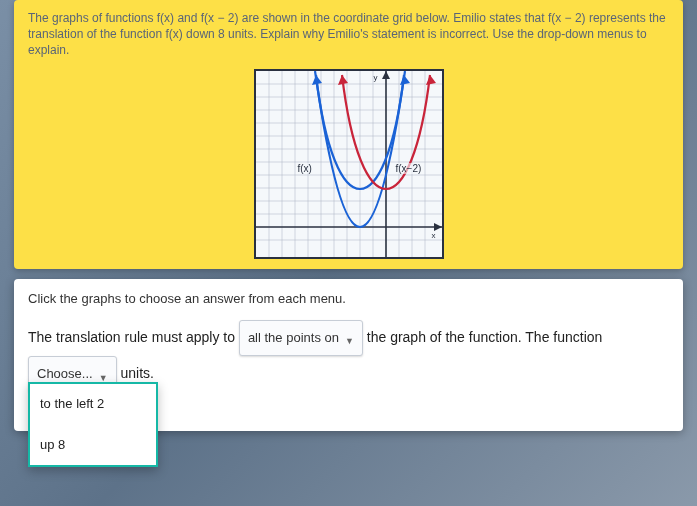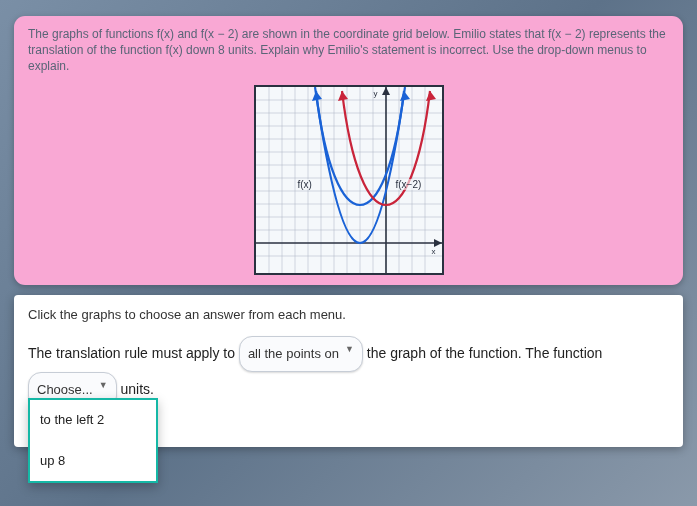--- a/index.html
+++ b/index.html
@@ -1,31 +1,31 @@
 <!DOCTYPE html>
 <html><head>
 <meta charset="utf-8">
 <style>
   * { box-sizing: border-box; margin: 0; padding: 0; }
   html, body { width: 697px; height: 506px; overflow: hidden; font-family: Arial, Helvetica, sans-serif; }
   body { background: linear-gradient(135deg, #7a8fa6 0%, #5d7289 50%, #8a99aa 100%); }
-  .card { background: #f9a8d4; margin: 16px 14px 0 14px; border-radius: 11px; box-shadow: 0 2px 6px rgba(0,0,0,0.25); overflow: hidden; }
+  .card { background: #fde047; margin: 0 14px 0 14px; border-radius: 4px; box-shadow: 0 2px 6px rgba(0,0,0,0.25); overflow: hidden; }
   .question-text { padding: 10px 14px 6px 14px; font-size: 12px; color: #5a6577; line-height: 1.35; }
   .graph-wrap { display:flex; justify-content:center; padding: 4px 0 10px 0; }
   .graph-box { position: relative; width: 190px; height: 190px; border: 2px solid #2a3140; background: #f5f8fb; }
   .grid line { stroke:#a8b2c0; stroke-width:0.5; }
   .axis line { stroke:#2a3140; stroke-width:1.6; }
   .curve-blue { stroke:#1a62d6; stroke-width:2.2; fill:none; }
   .curve-red  { stroke:#c9243a; stroke-width:2.2; fill:none; }
   .fn-label { position:absolute; font-size:10px; color:#2a3140; background:rgba(245,248,251,.6); padding:0 2px; }
   .answer-card { background:#ffffff; margin: 10px 14px 0 14px; border-radius:4px; box-shadow: 0 2px 10px rgba(0,0,0,0.3); padding: 12px 14px 38px 14px; position: relative; }
   .instr { font-size:13px; color:#333; margin-bottom: 14px; }
   .sentence { font-size:14px; color:#222; line-height: 2.2; }
   .sentence .static { white-space: nowrap; text-align: center; }
-  .dd-btn { display:inline-flex; align-items:flex-start; gap:6px; border:1px solid #c7cdd6; background:#fafbfd; color:#333; font-size:13px; padding: 3px 8px; border-radius:13px; cursor:pointer; vertical-align: middle; box-shadow: 0 1px 2px rgba(0,0,0,.15); }
+  .dd-btn { display:inline-flex; align-items:flex-end; gap:6px; border:1px solid #c7cdd6; background:#fafbfd; color:#333; font-size:13px; padding: 3px 8px; border-radius:3px; cursor:pointer; vertical-align: middle; box-shadow: 0 1px 2px rgba(0,0,0,.15); }
   .dd-btn .caret { font-size:9px; color:#666; }
   .line2 { position: relative; display:inline-block; }
   .dd-open { position:absolute; top: 26px; left: 0; width: 130px; border:2px solid #15b8a6; background:#fff; box-shadow: 0 4px 10px rgba(0,0,0,.25); z-index:10; }
   .dd-open .opt { padding:6px 10px; font-size:13px; color:#222; cursor:pointer; }
   .toolbar { position:absolute; left:14px; bottom:8px; display:flex; gap:16px; align-items:center; }
   .tb-btn { width:24px; height:24px; display:flex; align-items:center; justify-content:center; color:#6b7688; cursor:pointer; font-size:16px; }
   .axis-num { position:absolute; font-size:8px; color:#2a3140; }
 </style>
 </head>
 <body>

